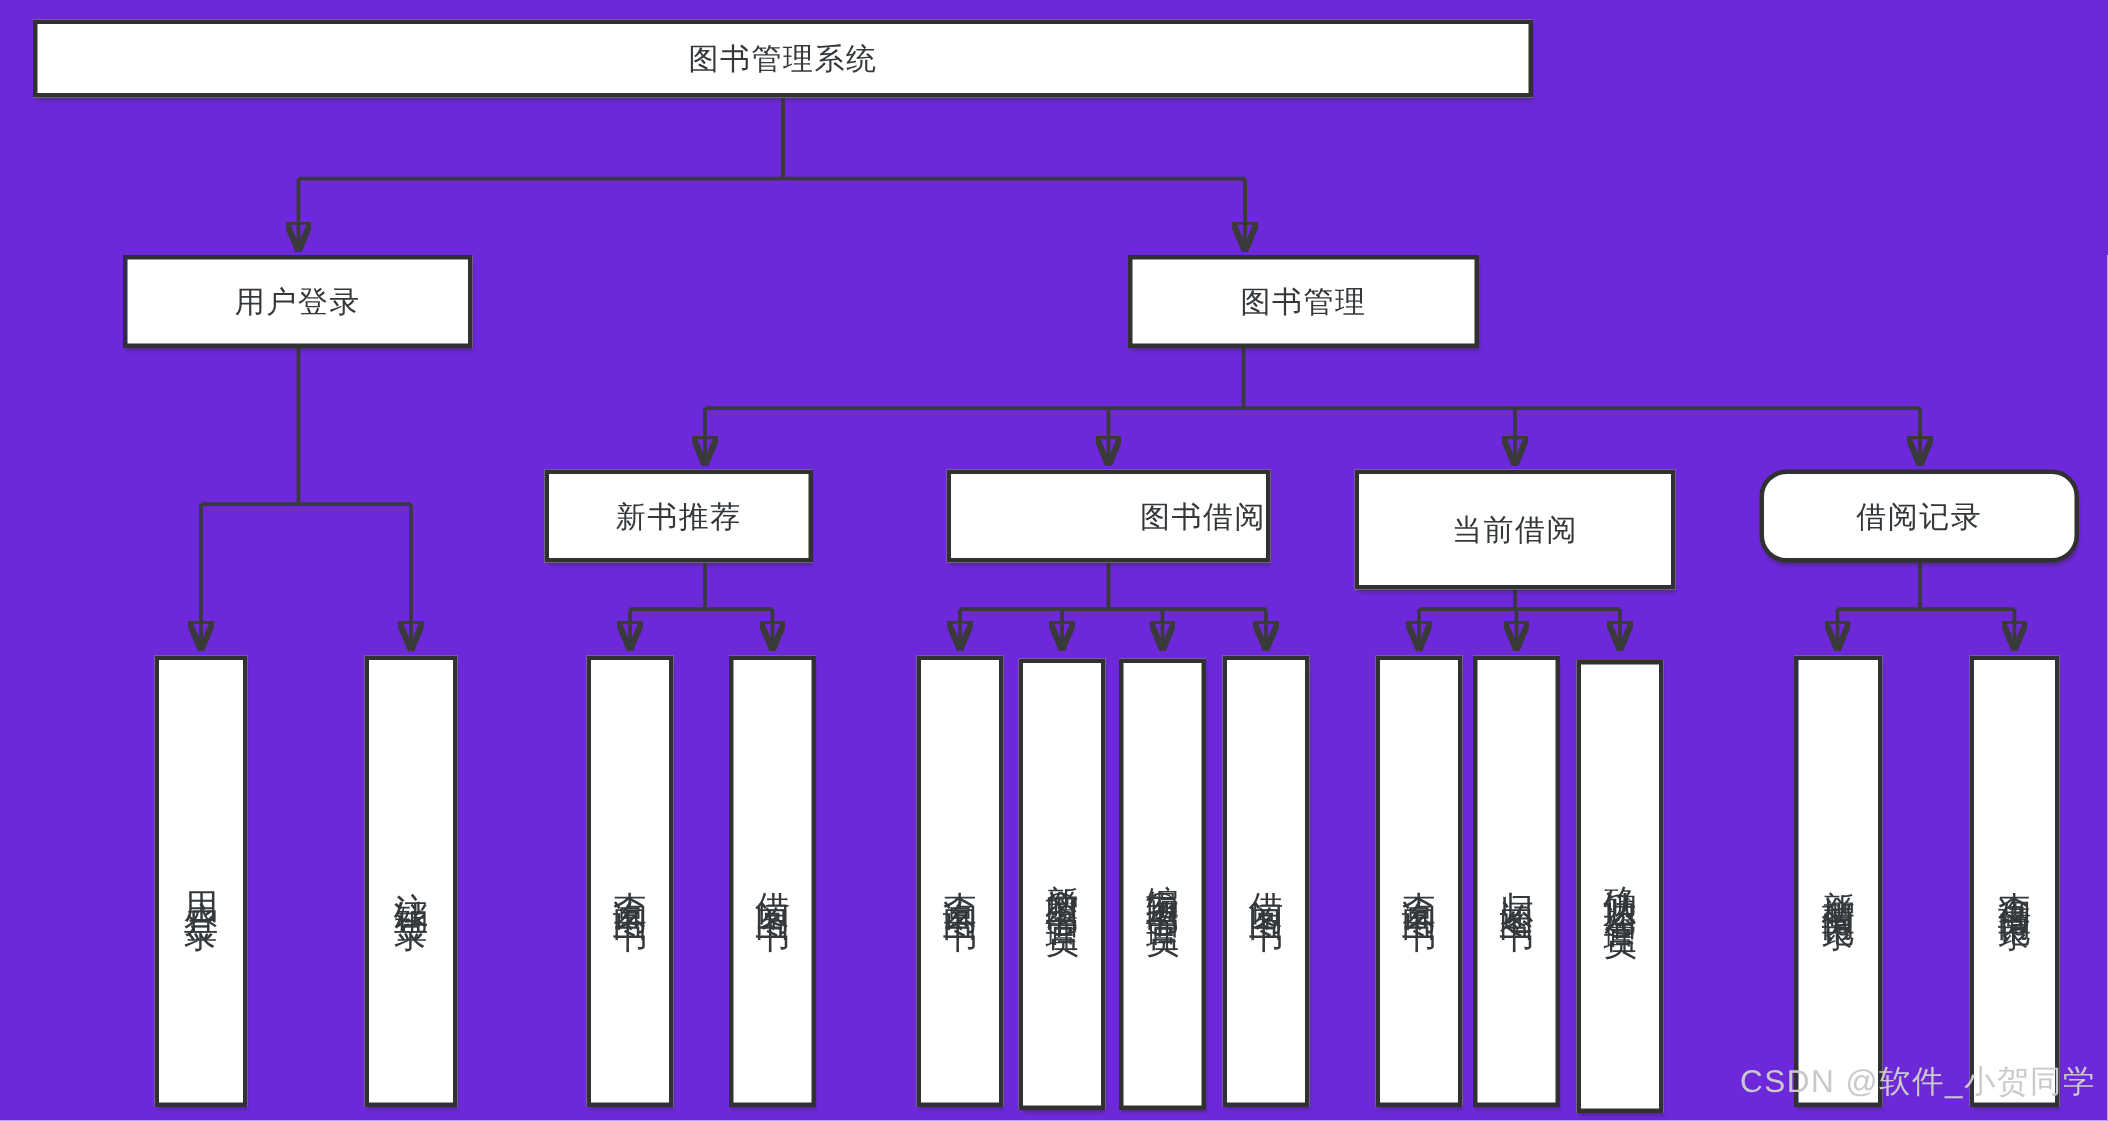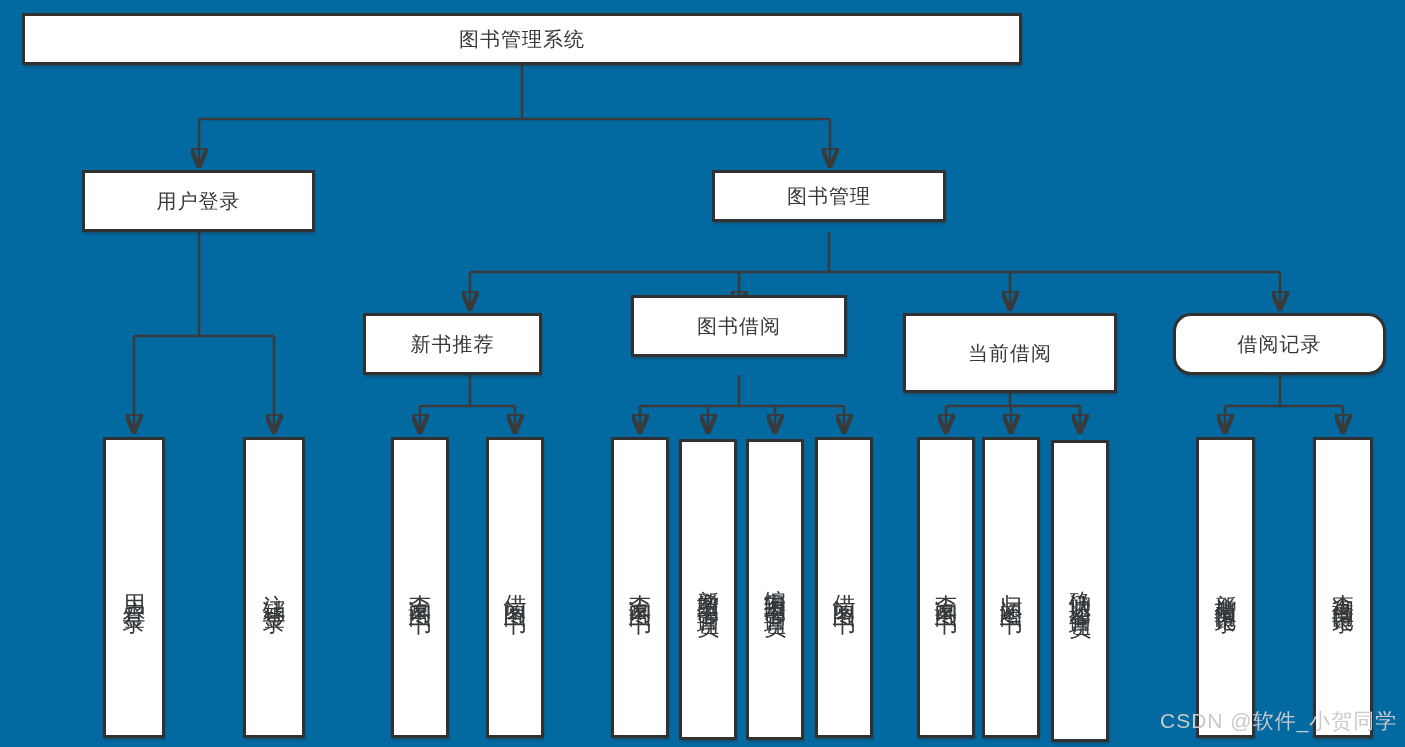--- a/index.html
+++ b/index.html
@@ -5,21 +5,21 @@
   html, body {
     margin: 0;
     padding: 0;
     background: #ffffff;
     font-family: "Liberation Sans", sans-serif;
   }
   #canvas {
     position: relative;
     width: 1405px;
     height: 747px;
-    background: #0369a1;
+    background: #6d28d9;
     overflow: hidden;
   }
   #connectors {
     position: absolute;
     left: 0;
     top: 0;
     z-index: 1;
   }
   #connectors path, #connectors line {
     stroke: #3a3a3a;
@@ -119,28 +119,28 @@
     <path d="M1343 406 V432" marker-end="url(#arrow)"></path>
   </svg>
 
   <div class="node h" style="left:22px; top:13px; width:1000px; height:52px;">
     <span>图书管理系统</span>
   </div>
 
   <div class="node h" style="left:82px; top:170px; width:233px; height:62px;">
     <span>用户登录</span>
   </div>
-  <div class="node h" style="left:712px; top:170px; width:234px; height:52px;text-align:center;">
+  <div class="node h" style="left:752px; top:170px; width:234px; height:62px;text-align:center;">
     <span>图书管理</span>
   </div>
 
   <div class="node h" style="left:363px; top:313px; width:179px; height:62px;justify-content:center;">
     <span>新书推荐</span>
   </div>
-  <div class="node h" style="left:631px; top:295px; width:216px; height:62px;">
+  <div class="node h" style="left:631px; top:313px; width:216px; height:62px;justify-content:flex-end;">
     <span>图书借阅</span>
   </div>
   <div class="node h" style="left:903px; top:313px; width:214px; height:80px;">
     <span>当前借阅</span>
   </div>
   <div class="node h" style="left:1173px; top:313px; width:213px; height:62px;border-radius:18px;">
     <span>借阅记录</span>
   </div>
 
   <div class="node v" style="left:103px; top:437px; width:62px; height:301px;">

